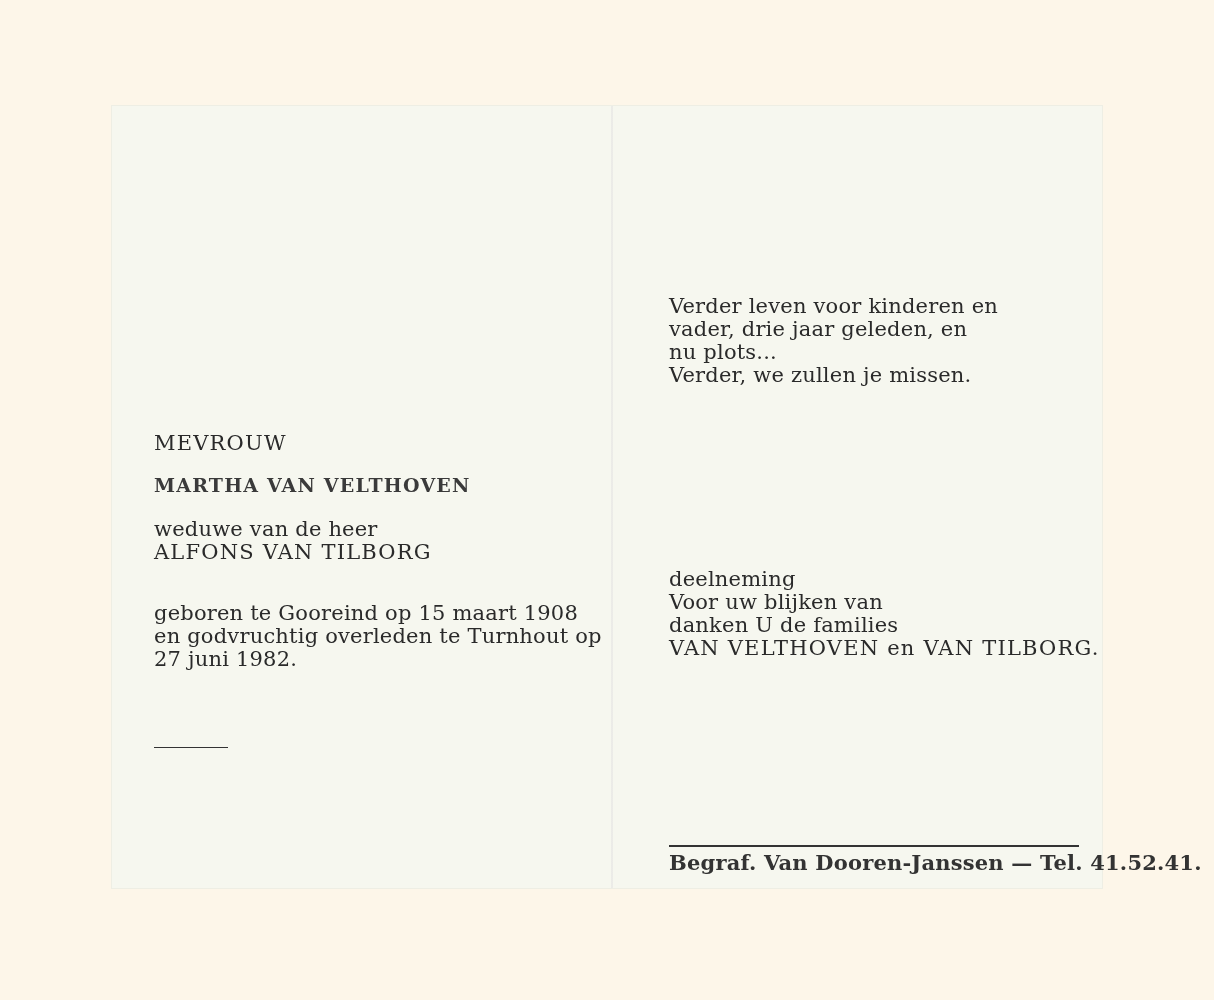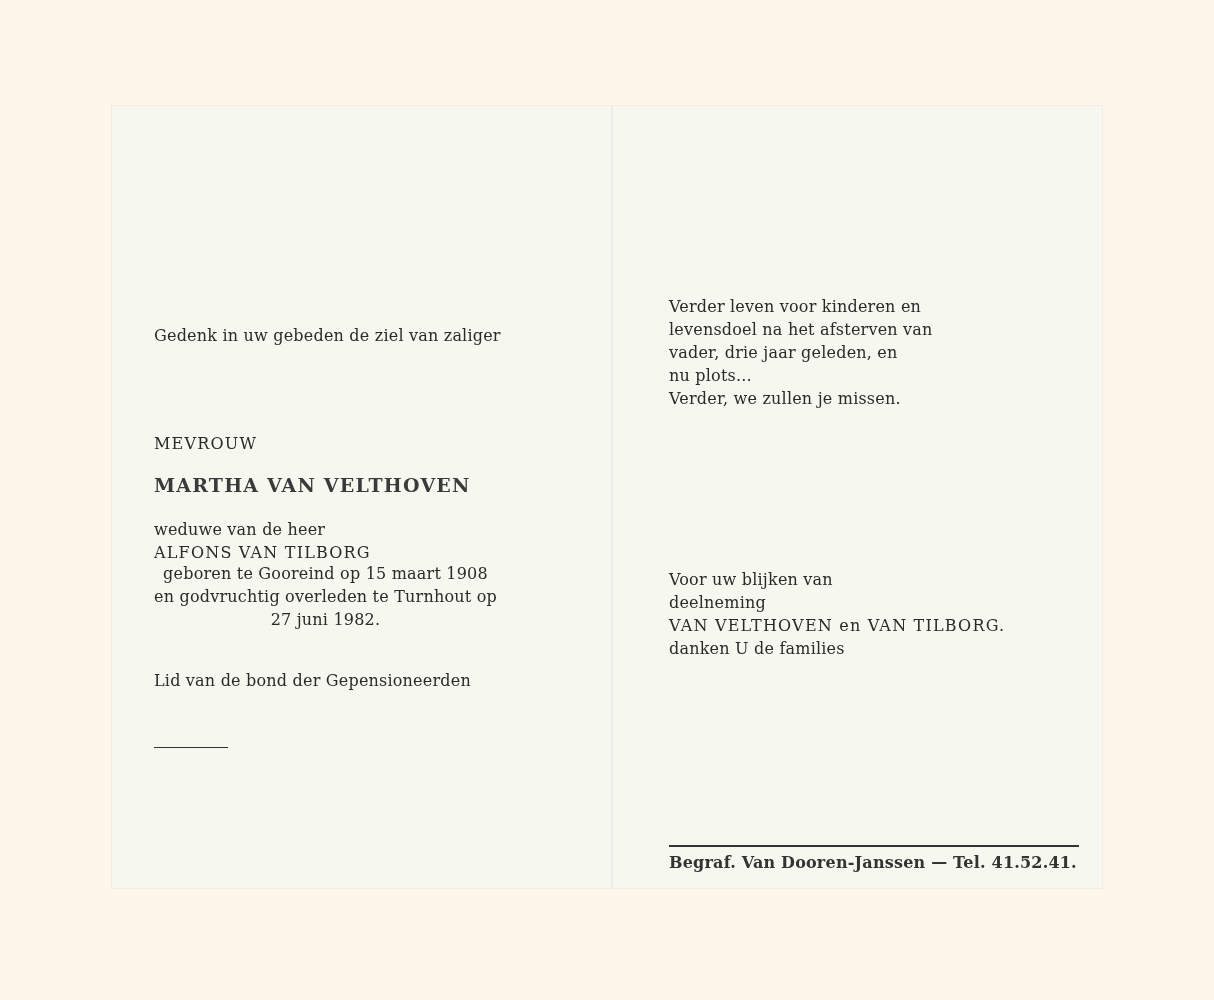--- a/index.html
+++ b/index.html
@@ -22,21 +22,21 @@
     position:absolute;
     left:499px; top:0;
     width:2px; height:782px;
     background:linear-gradient(to right, #ffffff 0, #d8d8d0 50%, #ffffff 100%);
   }
   .panel { position:absolute; top:0; height:782px; }
   .panel.left { left:0; width:499px; }
   .panel.right { left:501px; width:489px; }
   .txt {
     position:absolute;
-    font-size:16px;
+    font-size:21px;
     line-height:23px;
     white-space:nowrap;
     letter-spacing:0.2px;
   }
   .caps { letter-spacing:1.2px; }
   .name {
     font-size:19px;
     letter-spacing:1.2px;
     color:#3a3a3a;
     font-weight:bold;
@@ -53,54 +53,51 @@
     width:410px; height:1.5px;
     background:#333;
   }
   .line { display:block; }
 </style>
 </head>
 <body>
 
 <div class="card">
   <div class="panel left">
-    <div class="txt" style="left:42px; top:218px;">Gedenk in uw gebeden de ziel van zaliger</div>
     <div class="txt caps" style="left:42px; top:326px;">MEVROUW</div>
     <div class="txt" style="left:42px; top:412px;">
       <span class="line">weduwe van de heer</span>
       <span class="line caps">ALFONS VAN TILBORG</span>
     </div>
 
     <div class="txt name" style="left:42px; top:368px;">MARTHA VAN VELTHOVEN</div>
 
-    <div class="txt" style="left:42px; top:456px;text-align:center;">
+    <div class="txt" style="left:42px; top:496px;">
       <span class="line">geboren te Gooreind op 15 maart 1908</span>
       <span class="line">en godvruchtig overleden te Turnhout op</span>
       <span class="line">27 juni 1982.</span>
     </div>
 
-    <div class="txt" style="left:42px; top:563px;">Lid van de bond der Gepensioneerden</div>
 
     <div class="short-rule"></div>
   </div>
 
   <div class="fold"></div>
 
   <div class="panel right">
     <div class="txt" style="left:56px; top:189px;">
       <span class="line">Verder leven voor kinderen en</span>
-      <span class="line">levensdoel na het afsterven van</span>
       <span class="line">vader, drie jaar geleden, en</span>
       <span class="line">nu plots...</span>
       <span class="line">Verder, we zullen je missen.</span>
     </div>
 
     <div class="txt" style="left:56px; top:462px;">
+      <span class="line">deelneming</span>
       <span class="line">Voor uw blijken van</span>
-      <span class="line">deelneming</span>
+      <span class="line">danken U de families</span>
       <span class="line caps">VAN VELTHOVEN en VAN TILBORG.</span>
-      <span class="line">danken U de families</span>
     </div>
 
     <div class="long-rule"></div>
     <div class="txt" style="left:56px; top:745px; font-weight:bold; color:#333;">Begraf. Van Dooren-Janssen — Tel. 41.52.41.</div>
   </div>
 </div>
 
 </body></html>

